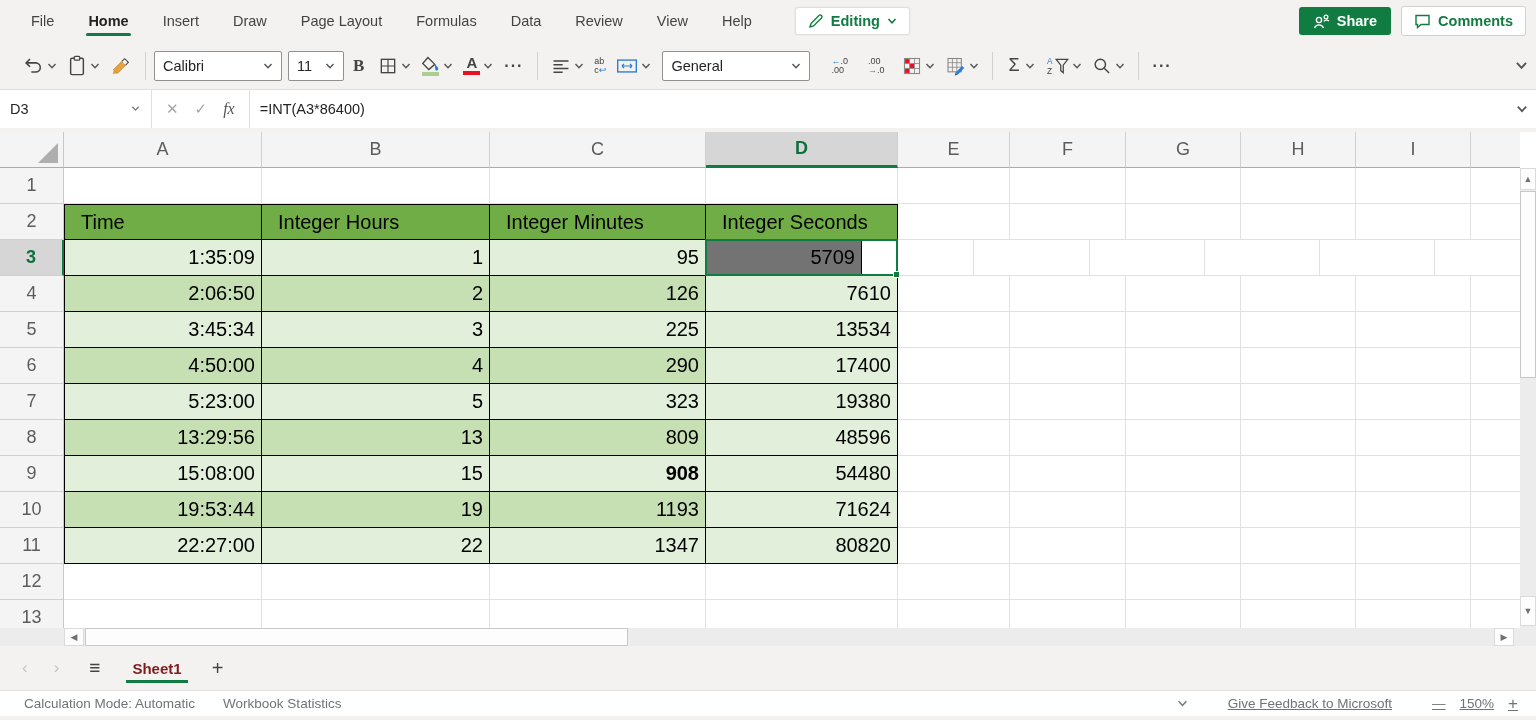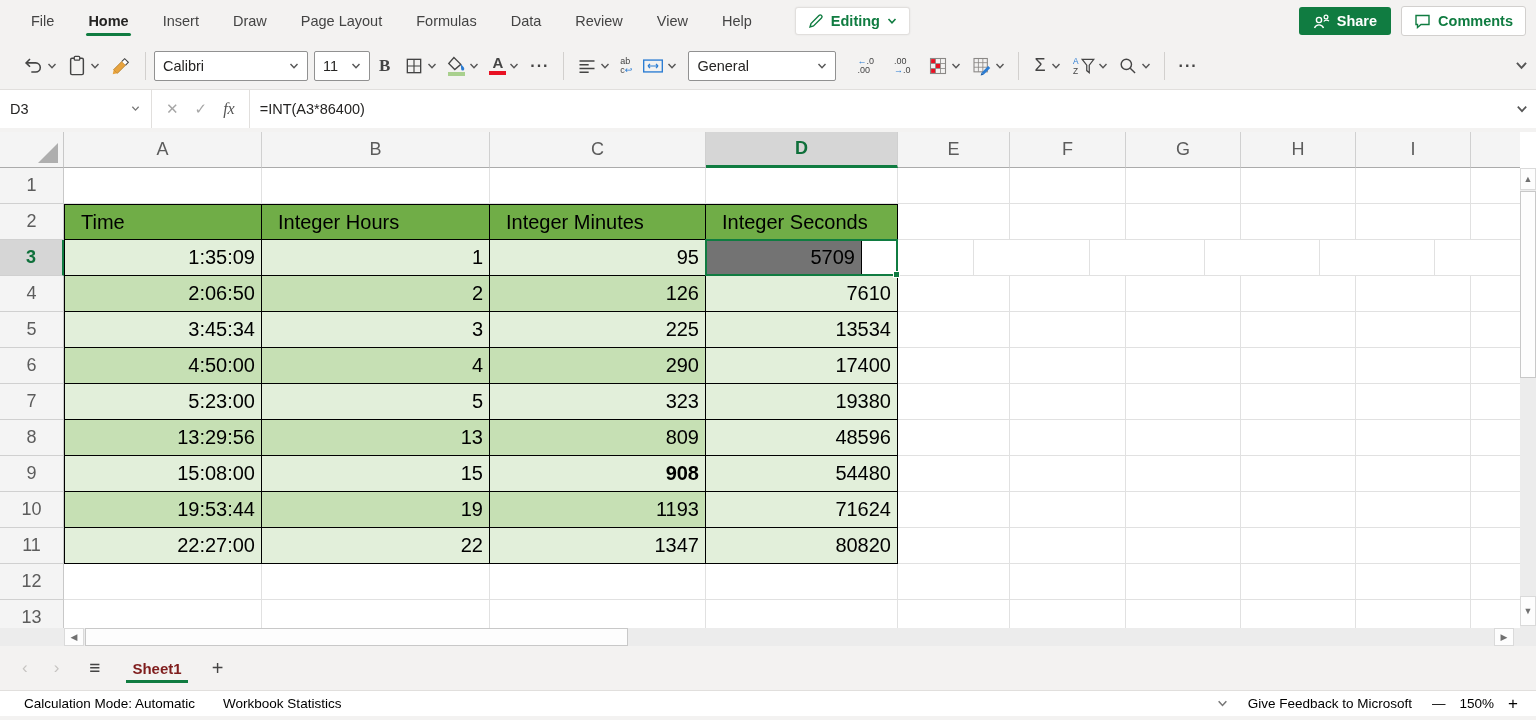--- a/index.html
+++ b/index.html
@@ -16,21 +16,21 @@
   .right-group { margin-left:auto; display:flex; align-items:center; gap:10px; }
   .share-btn { display:flex; align-items:center; gap:7px; background:#107C41; color:#fff; font-weight:bold; font-size:14.5px; border-radius:3px; padding:6px 14px; }
   .comments-btn { display:flex; align-items:center; gap:7px; background:#fff; color:#107C41; font-weight:bold; font-size:14.5px; border:1px solid #D2D0CE; border-radius:3px; padding:6px 12px; }
 
   
   .toolbar { height:48px; display:flex; align-items:center; padding:0 8px 0 18px; background:#F3F2F1; border-bottom:1px solid #E1DFDD; flex:0 0 auto; }
   .tbtn { display:flex; align-items:center; gap:3px; padding:4px 5px; border-radius:2px; color:#444; }
   .divider { width:1px; height:28px; background:#D2D0CE; margin:0 8px; }
   .chev { width:10px; height:10px; flex:0 0 auto; }
   .combo { display:flex; align-items:center; justify-content:space-between; background:#fff; border:1px solid #919191; border-radius:2px; height:30px; padding:0 8px; font-size:14.5px; color:#252423; }
-  .font-name { width:154px; margin-right:6px; }
+  .font-name { width:128px; margin-right:6px; }
   .font-size { width:56px; }
   .numfmt { width:148px; margin:0 6px; }
   .boldB { font-weight:bold; font-size:17px; font-family:"Liberation Serif",serif; padding:2px 9px; }
   .colorbar { display:flex; flex-direction:column; align-items:center; line-height:1; }
   .colorbar .bar { width:17px; height:4px; margin-top:1px; }
   .stacktxt { font-size:9px; line-height:9px; color:#444; text-align:left; white-space:pre; }
   .stacktxt b { color:#2B7CD3; font-weight:normal; }
   .dots { font-size:16px; letter-spacing:1px; color:#444; padding:0 6px; font-weight:bold; }
   .sigma { font-size:18px; color:#444; padding:0 2px; }
   .ribbon-collapse { margin-left:auto; color:#444; }
@@ -76,23 +76,23 @@
 
   
   .sheetbar { height:44px; display:flex; align-items:center; background:#F3F2F1; padding-left:16px; gap:14px; flex:0 0 auto; }
   .snav { color:#C6C4C2; font-size:17px; padding:0 6px; }
   .burger { color:#444; font-size:19px; padding:0 10px; }
   .sheettab { position:relative; font-size:15px; font-weight:bold; color:#7f1d1d; padding:10px 8px; }
   .sheettab::after { content:""; position:absolute; left:2px; right:2px; bottom:4px; height:3px; background:#107C41; }
   .addsheet { font-size:20px; color:#444; padding:0 8px; }
 
   
-  .statusbar { height:26px; background:#fff; border-top:1px solid #E1DFDD; display:flex; align-items:center; font-size:13.5px; color:#000000; padding:0 10px; flex:0 0 auto; }
+  .statusbar { height:26px; background:#fff; border-top:1px solid #E1DFDD; display:flex; align-items:center; font-size:13.5px; color:#737373; padding:0 10px; flex:0 0 auto; }
   .sb-item { padding:0 14px; }
-  .sb-right { margin-left:auto; display:flex; align-items:center; gap:20px; }
+  .sb-right { margin-left:auto; display:flex; align-items:center; gap:40px;text-decoration:underline; }
   .zoomctl { display:flex; align-items:center; gap:14px; padding-right:8px; }
   svg { display:block; }
 </style>
 </head>
 <body>
 
 <div class="app">
 
   <div class="menubar">
     <div id="menu-tabs" style="display:flex;align-items:center;">

